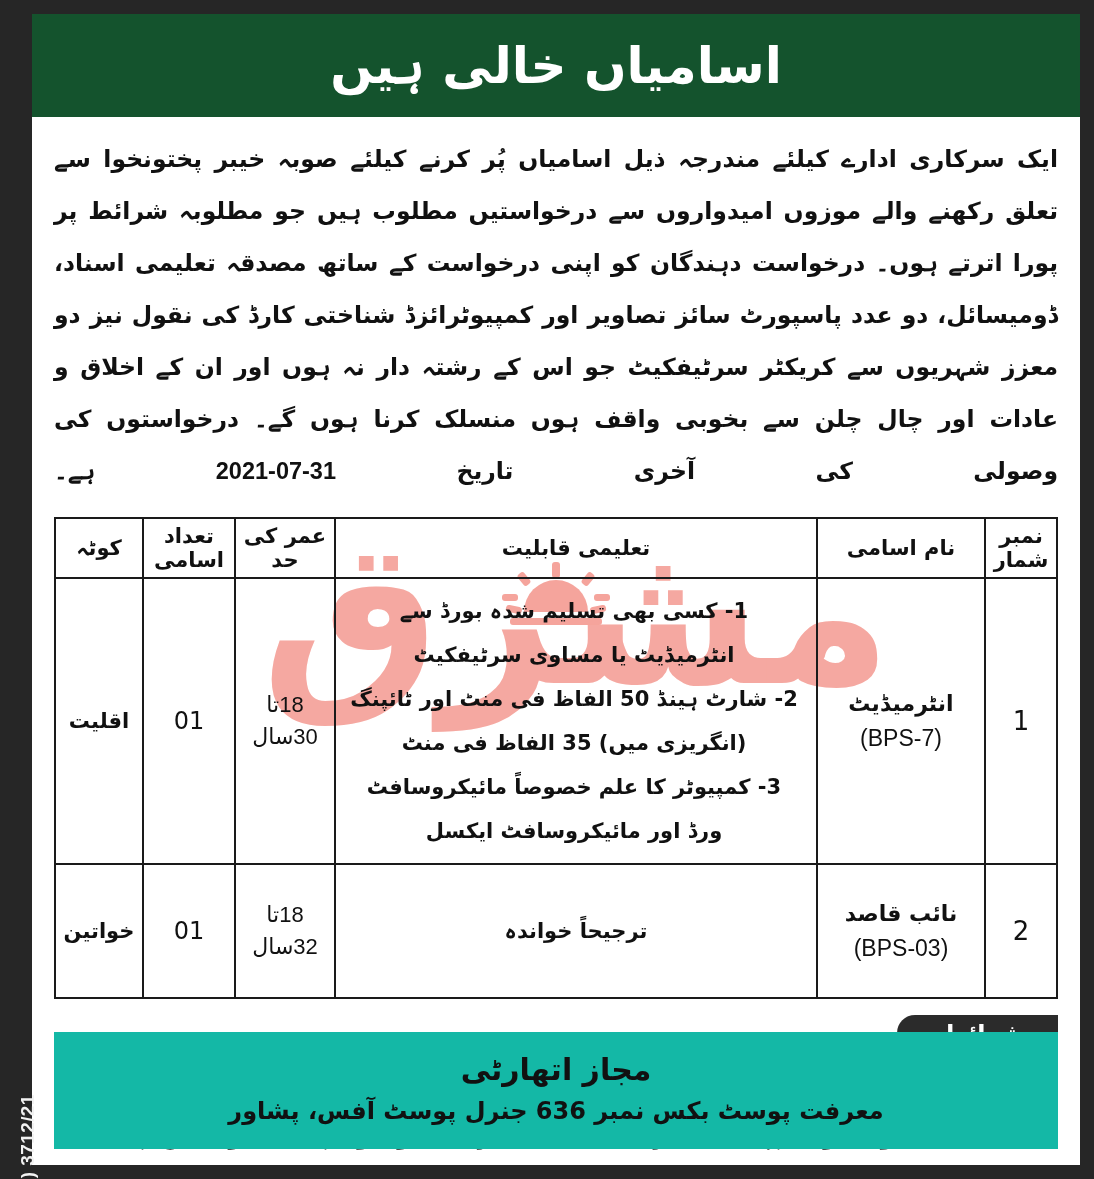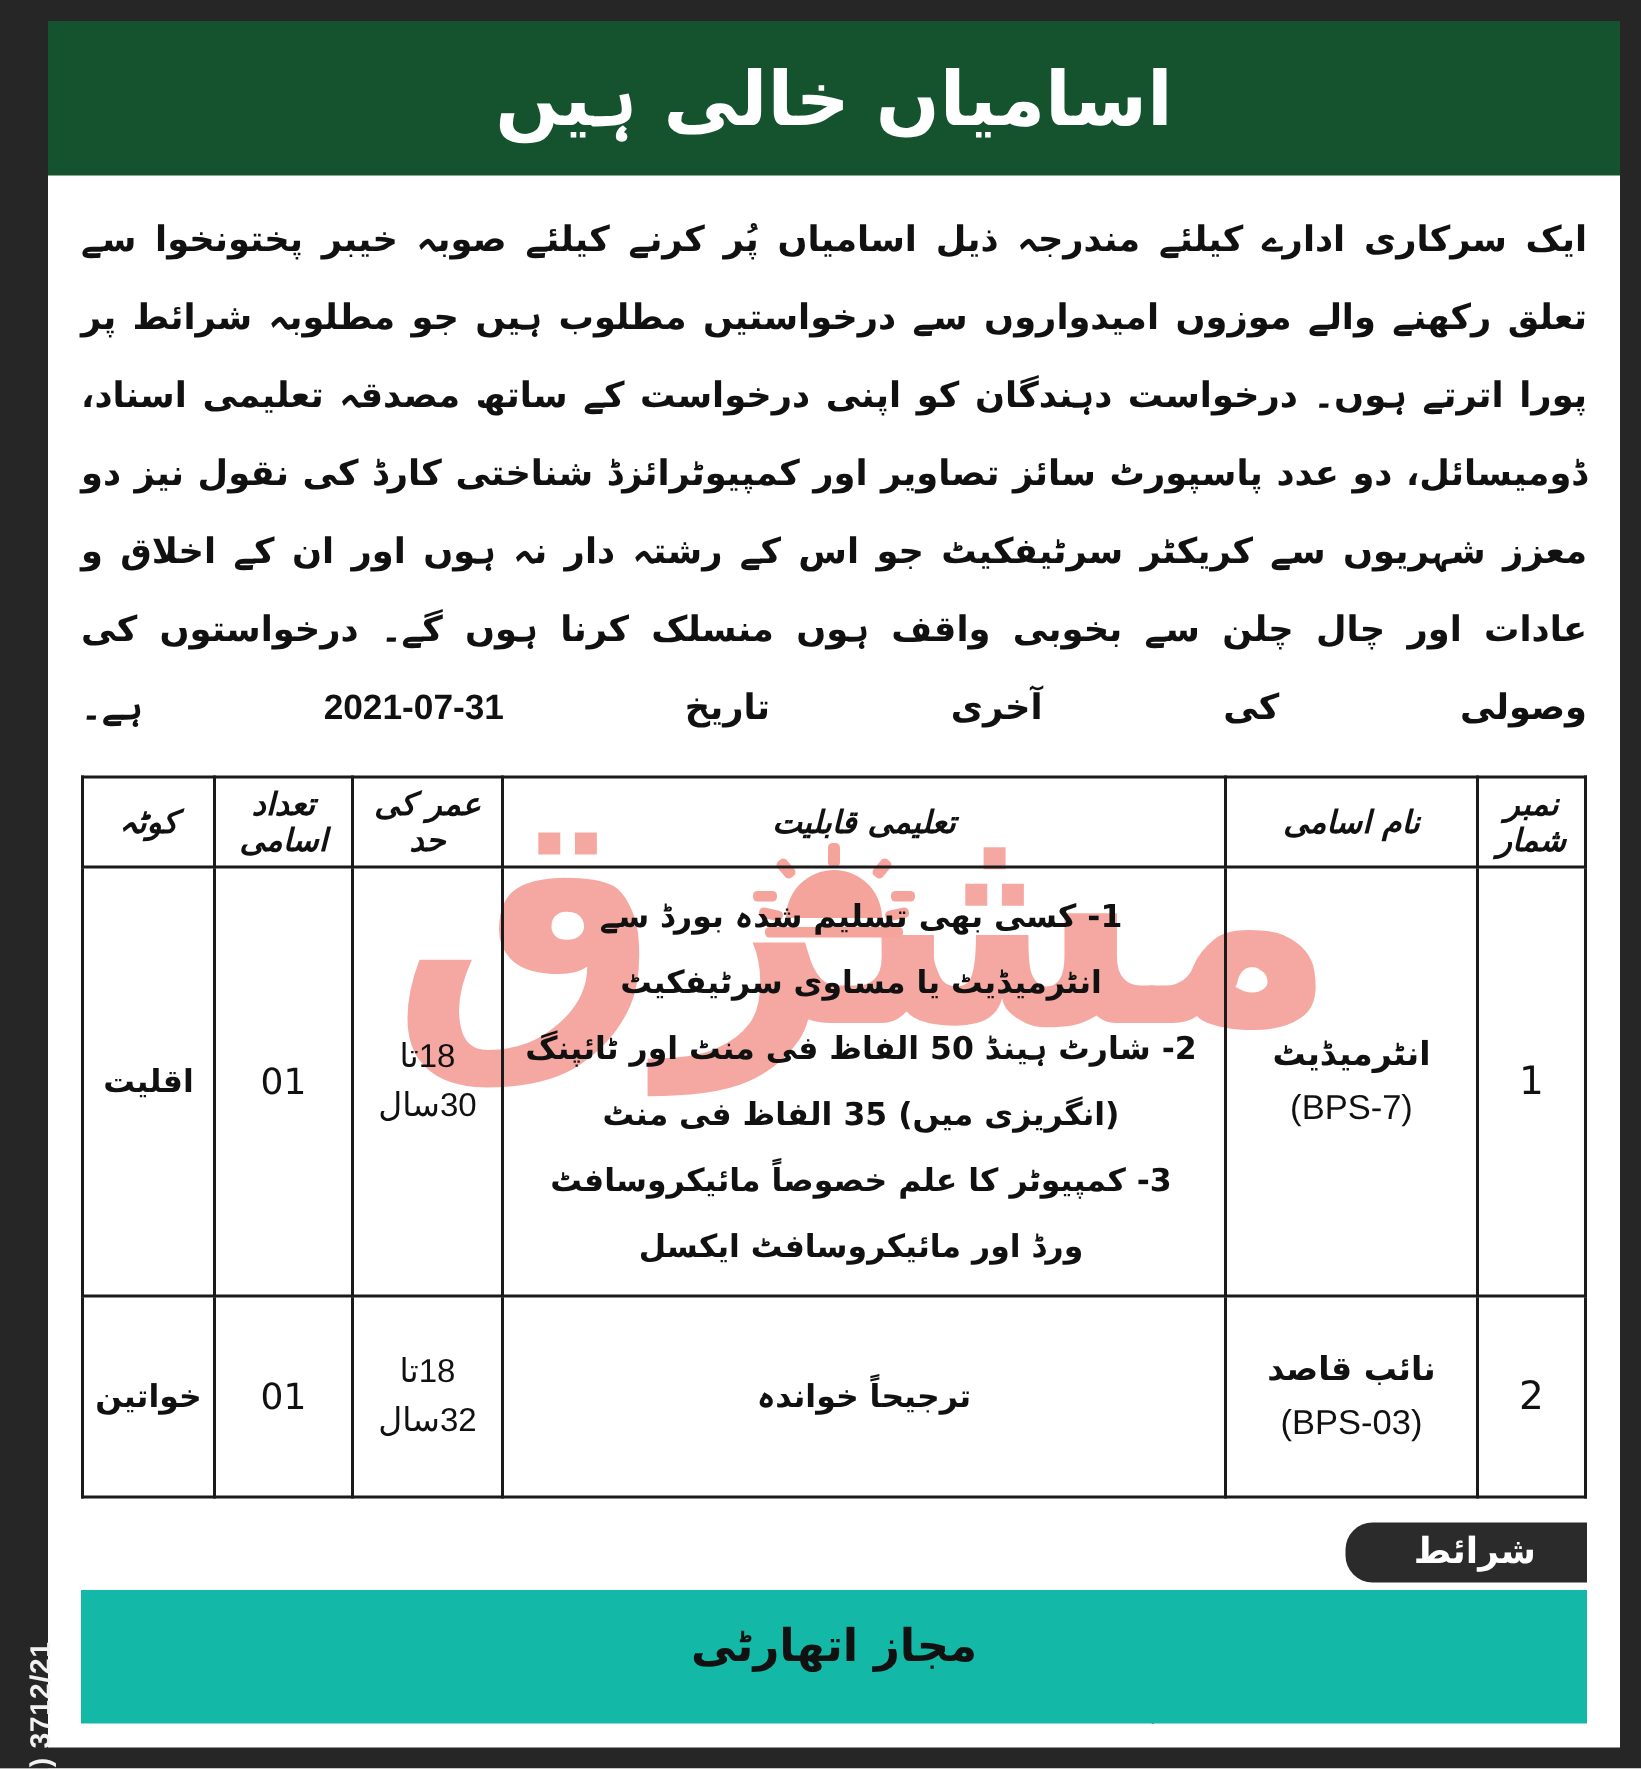--- a/index.html
+++ b/index.html
@@ -117,21 +117,20 @@
     border: 2px solid #1a1a1a;
     text-align: center;
     vertical-align: middle;
     color: #111111;
     font-family: "DejaVu Sans", "Liberation Sans", sans-serif;
   }
   table.jobs th {
     height: 56px;
     font-size: 21px;
     font-weight: 600;
-    font-style: italic;
   }
   .col-sr    { width: 72px; }
   .col-post  { width: 168px; }
   .col-edu   { width: auto; }
   .col-age   { width: 100px; }
   .col-count { width: 92px; }
   .col-quota { width: 88px; }
 
   td.cell-sr {
     font-size: 26px;
@@ -397,16 +396,17 @@
           <span class="idx">2</span>
           <span class="ctext">ایسے امیدوار جو کہ پہلے ہی سرکاری ملازمت کر رہے ہوں وہ اپنی درخواستیں اپنے محکموں کے توسط سے ارسال کریں۔</span>
         </li>
 
       </ol>
 
     </div>
 
     <div class="footer">
       <div class="authority">مجاز اتھارٹی</div>
+      <div class="address">معرفت پوسٹ بکس نمبر 636 جنرل پوسٹ آفس، پشاور</div>
     </div>
 
   </div>
 </div>
 
 </body></html>

